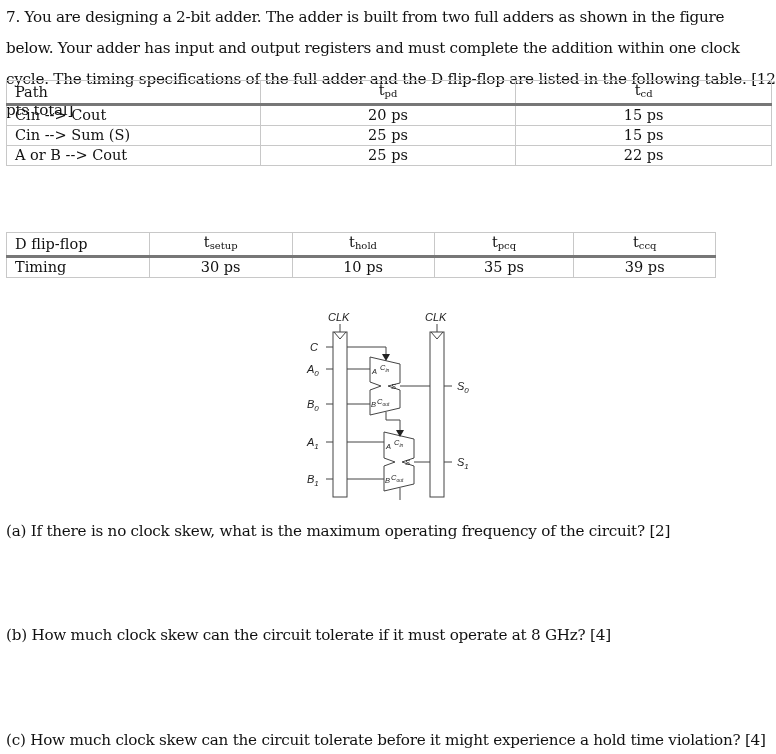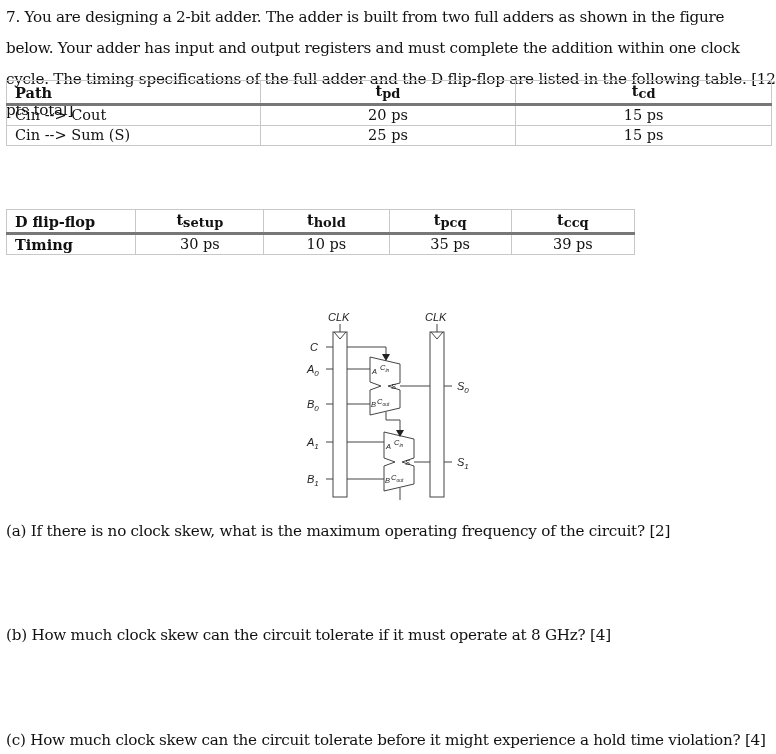--- a/index.html
+++ b/index.html
@@ -12,35 +12,35 @@
     position: absolute; left: 6px; top: 2px; width: 770px;
     font-size: 15.2px; line-height: 31px; letter-spacing: -0.25px;
   }
   table.spec {
     position: absolute; border-collapse: collapse;
     font-size: 14.5px;
   }
   table.spec td, table.spec th {
     border: 1px solid #c8c8c8; padding: 0 8px; height: 19px; line-height: 19px;
   }
-  table.spec th { font-weight: bold; }
+  table.spec th { font-weight: normal; }
   table.spec tr.head th { border-bottom: 3px solid #777; }
   table.spec .lft { text-align: left; }
   table.spec .ctr { text-align: center; }
   #t1 { left: 6px; top: 80px; width: 766px; }
   #t1 col.c1 { width: 254px; }
   #t1 col.c2 { width: 256px; }
   #t1 col.c3 { width: 256px; }
-  #t2 { left: 6px; top: 209px; width: 629px; border-radius: 11px; }
+  #t2 { left: 6px; top: 232px; width: 710px; border-radius: 11px; }
   #t2 col.c1 { width: 152px; }
   #t2 col.c2 { width: 154px; }
   #t2 col.c3 { width: 154px; }
   #t2 col.c4 { width: 152px; }
   #t2 col.c5 { width: 154px; }
-  sub { font-size: 13px; vertical-align: -2px; }
+  sub { font-size: 10px; vertical-align: -2px; }
   .figure { position: absolute; left: 290px; top: 300px; width: 200px; height: 210px; }
   .q { position: absolute; left: 6px; font-size: 15.2px; letter-spacing: -0.25px; }
   #qa { top: 522px; }
   #qb { top: 626px; }
   #qc { top: 731px; }
 </style>
 </head>
 <body>
 
 <div class="intro">7. You are designing a 2-bit adder. The adder is built from two full adders as shown in the figure below. Your adder has input and output registers and must complete the addition within one clock cycle. The timing specifications of the full adder and the D flip-flop are listed in the following table. [12 pts total]</div>
@@ -59,20 +59,25 @@
   </tr>
   <tr>
     <td class="lft">Cin --&gt; Cout</td>
     <td class="ctr">20 ps</td>
     <td class="ctr">15 ps</td>
   </tr>
   <tr>
     <td class="lft">Cin --&gt; Sum (S)</td>
     <td class="ctr">25 ps</td>
     <td class="ctr">15 ps</td>
+  </tr>
+  <tr>
+    <td class="lft">A or B --&gt; Cout</td>
+    <td class="ctr">25 ps</td>
+    <td class="ctr">22 ps</td>
   </tr>
 </tbody>
   </table>
 
 <table class="spec" id="t2">
   <colgroup>
       <col class="c1">
       <col class="c2">
       <col class="c3">
       <col class="c4">

